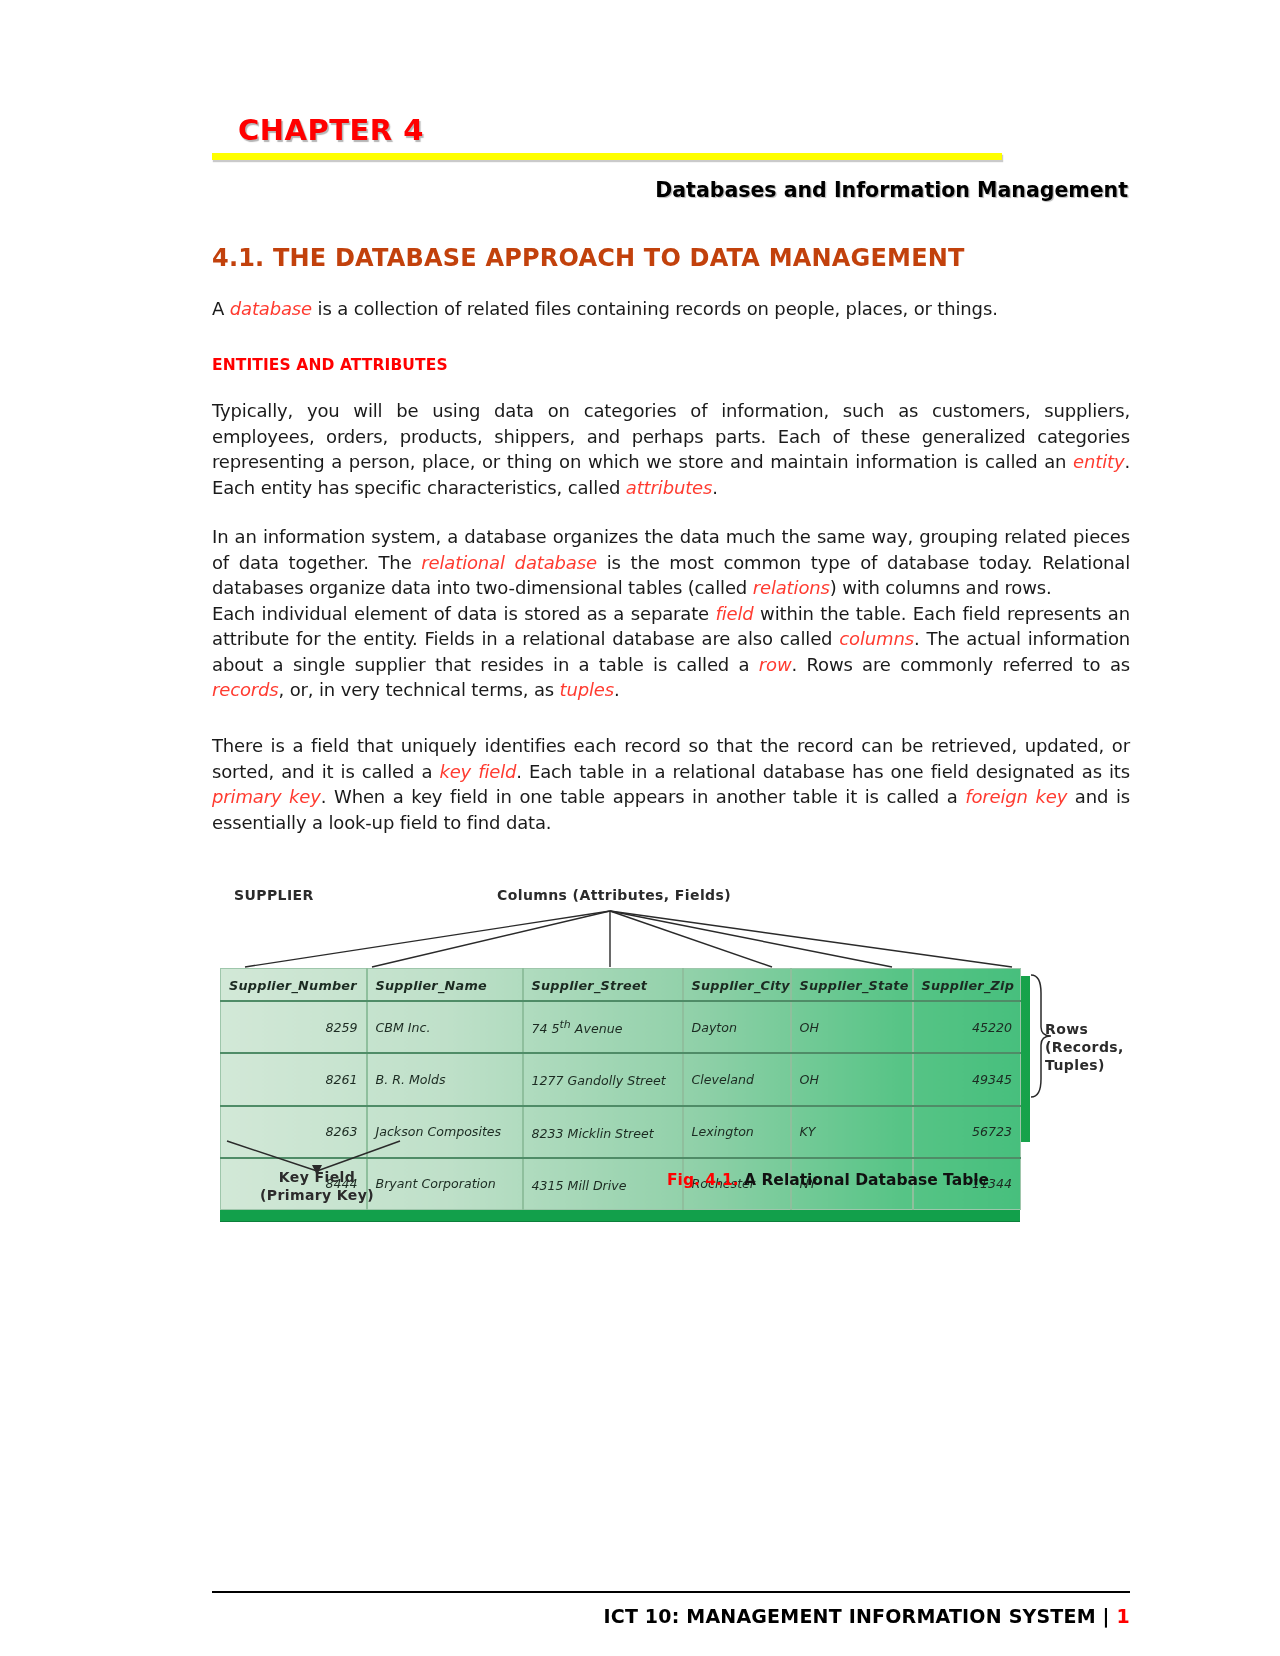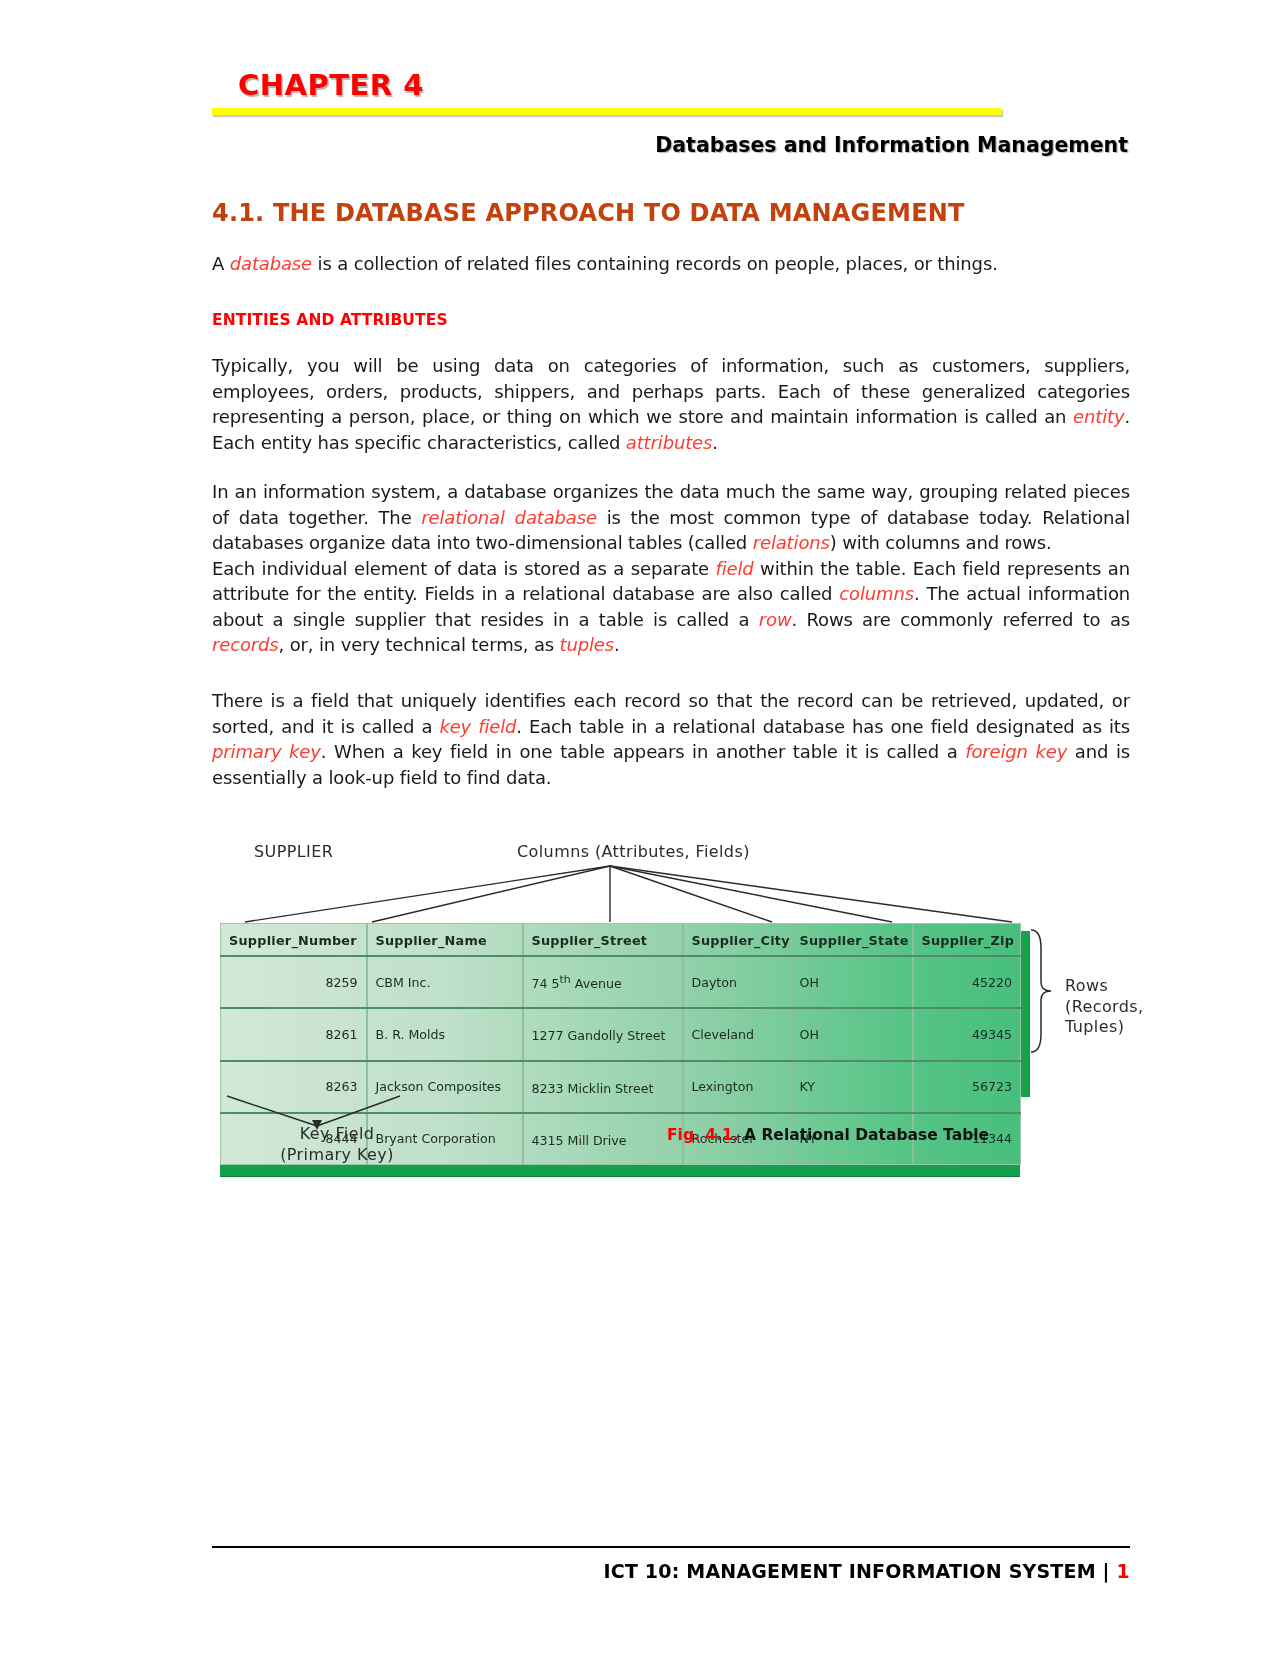--- a/index.html
+++ b/index.html
@@ -20,20 +20,21 @@
     position: relative;
     width: 1280px;
     height: 1656px;
     box-sizing: border-box;
     padding: 0 150px 0 212px;
   }
 
   
   .chapter-header {
     padding-top: 70px;
+    margin-top: 45px;
   }
   .chapter-title {
     font-family: "DejaVu Sans", sans-serif;
     font-weight: bold;
     font-size: 29px;
     letter-spacing: 0.5px;
     color: #ff0000;
     text-shadow: 1.5px 1.5px 1px rgba(120,120,120,0.55);
     margin: 0 0 8px 26px;
     line-height: 1.05;
@@ -94,26 +95,25 @@
 
   
   .figure {
     position: relative;
     margin-top: 46px;
     height: 350px;
   }
   .fig-label {
     position: absolute;
     font-family: "DejaVu Sans", sans-serif;
-    font-weight: normal;
-    font-size: 16px;
+    font-weight: bold;
+    font-size: 14px;
     color: #2b2b2b;
     letter-spacing: 0.4px;
     line-height: 1.28;
-    margin-left: 20px;
   }
   #label-supplier { left: 22px;  top: 6px; }
   #label-columns  { left: 285px; top: 6px; }
   #label-rows     { left: 833px; top: 140px; }
   #label-keyfield { left: 35px;  top: 288px; text-align: center; width: 140px;}
 
   .fanlines { position: absolute; left: 0; top: 0; }
 
   
   .db-table-wrap {
@@ -140,20 +140,21 @@
   }
   table.db th, table.db td {
     font-family: "DejaVu Sans", sans-serif;
     font-size: 12.6px;
     color: #1c2b22;
     padding: 16px 8px;
     border-right: 2px solid #8fbf9d;
     border-bottom: 2px solid #4f8c67;
     white-space: nowrap;
     overflow: hidden;
+    font-style: italic;
   }
   table.db th {
     font-weight: bold;
     font-size: 12.8px;
     letter-spacing: 0.25px;
     text-align: left;
     padding-top: 9px;
     padding-bottom: 7px;
   }
   table.db tr:last-child td { border-bottom: none; }

